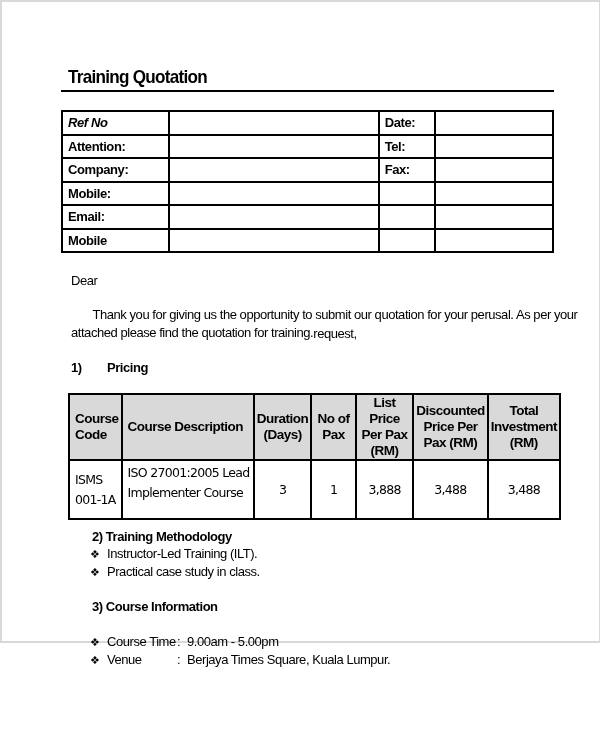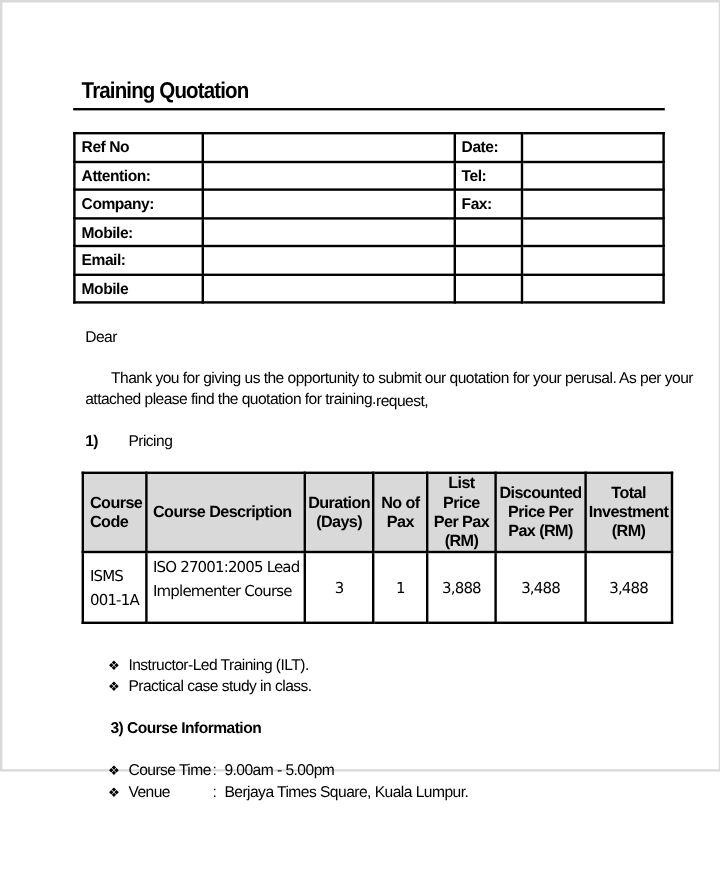--- a/index.html
+++ b/index.html
@@ -6,21 +6,21 @@
   html, body { width: 600px; height: 730px; background: #fff; overflow: hidden; }
   body { font-family: "Liberation Sans Narrow", "Liberation Sans", sans-serif; color: #000; position: relative; }
   .page { position: absolute; left: 0; top: 0; width: 600px; height: 643px; border: 2px solid #d9d9d9; border-right-width: 1px; }
 
   .title { position: absolute; left: 66px; top: 64px; font-size: 19px; font-weight: bold; letter-spacing: -0.8px; transform: scaleX(0.9); transform-origin: left; }
   .title-rule { position: absolute; left: 59px; top: 88px; width: 493px; height: 2px; background: #000; }
 
   table { border-collapse: collapse; position: absolute; }
   .info { left: 59px; top: 108px; width: 493px; }
   .info td { border: 2px solid #000; height: 23.5px; font-size: 13px; font-weight: bold; padding: 0 5px; vertical-align: middle; letter-spacing: -0.4px; }
-  .info td.i { }
+  .info td.i { font-style: italic; }
 
   .p { position: absolute; left: 69px; font-size: 13px; letter-spacing: -0.45px; line-height: 19px; text-align: center; }
 
   .pricing { left: 66px; top: 391px; width: 493px; }
   .pricing th { background: #d9d9d9; border: 2px solid #000; font-size: 13.5px; font-weight: bold; height: 57px; line-height: 16px; letter-spacing: -0.5px; padding: 0 2px; }
   .pricing td { border: 2px solid #000; font-size: 13.5px; height: 59px; text-align: center; letter-spacing: -0.3px; padding: 0 3px; }
   .pricing th.l, .pricing td.l { text-align: left; padding-left: 5px; }
   .pricing td.body { font-family: "DejaVu Sans", sans-serif; font-size: 12.5px; letter-spacing: -0.7px; line-height: 20px; }
 
   .sec { position: absolute; left: 90px; font-size: 13px; font-weight: bold; letter-spacing: -0.45px; }
@@ -82,21 +82,21 @@
       <td></td>
     </tr>
   </tbody>
     </table>
 
   <div class="p" style="top:269px">Dear</div>
   <div class="p" style="top:303px">Thank you for giving us the opportunity to submit our quotation for your perusal.  As per your request,</div>
   <div class="p" style="top:321px">attached please find the quotation for training.</div>
 
   <div class="p" style="top:356px; font-weight:bold;">1)</div>
-  <div class="p" style="top:356px; left:105px; font-weight:normal;">Pricing</div>
+  <div class="p" style="top:356px; left:105px; font-weight:bold;">Pricing</div>
 
   <table class="pricing">
     <colgroup>
         <col style="width:49px">
         <col style="width:149px">
         <col style="width:54px">
         <col style="width:50px">
         <col style="width:63px">
         <col style="width:63px">
         <col style="width:65px">
@@ -116,20 +116,21 @@
       <td class="l body" style="vertical-align:top; padding-top:2px;"><span>ISO 27001:2005 Lead</span><br><span>Implementer Course</span></td>
       <td class="body">3</td>
       <td class="body">1</td>
       <td class="body">3,888</td>
       <td class="body">3,488</td>
       <td class="body">3,488</td>
     </tr>
   </tbody>
     </table>
 
+  <div class="sec" style="top:527px">2) Training Methodology</div>
   <div class="bul" style="top:544px">
     <span class="dia">❖</span><span>Instructor-Led Training (ILT).</span>
   </div>
   <div class="bul" style="top:562px">
     <span class="dia">❖</span><span>Practical case study in class.</span>
   </div>
 
   <div class="sec" style="top:597px">3) Course Information</div>
   <div class="bul" style="top:632px">
     <span class="dia">❖</span><span class="lbl">Course Time</span><span class="colon">:</span><span>9.00am - 5.00pm</span>

